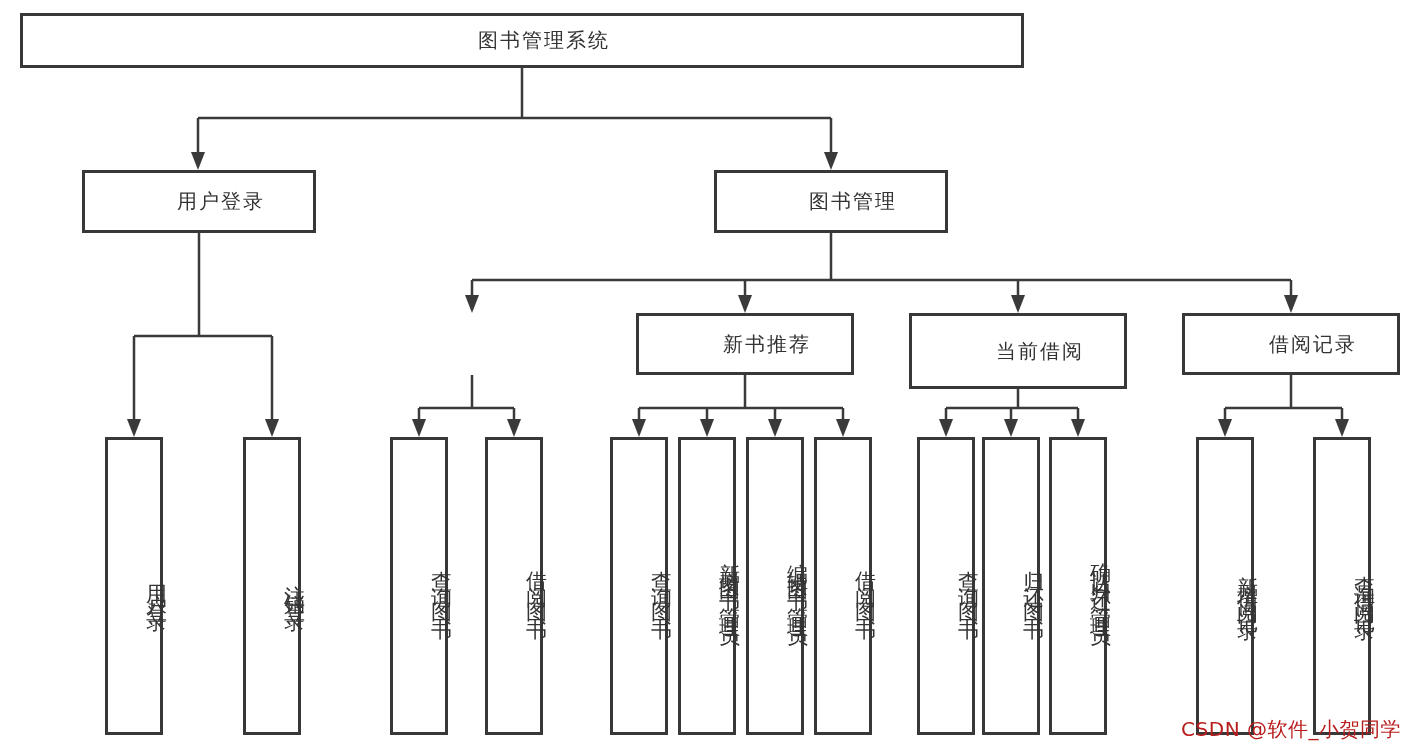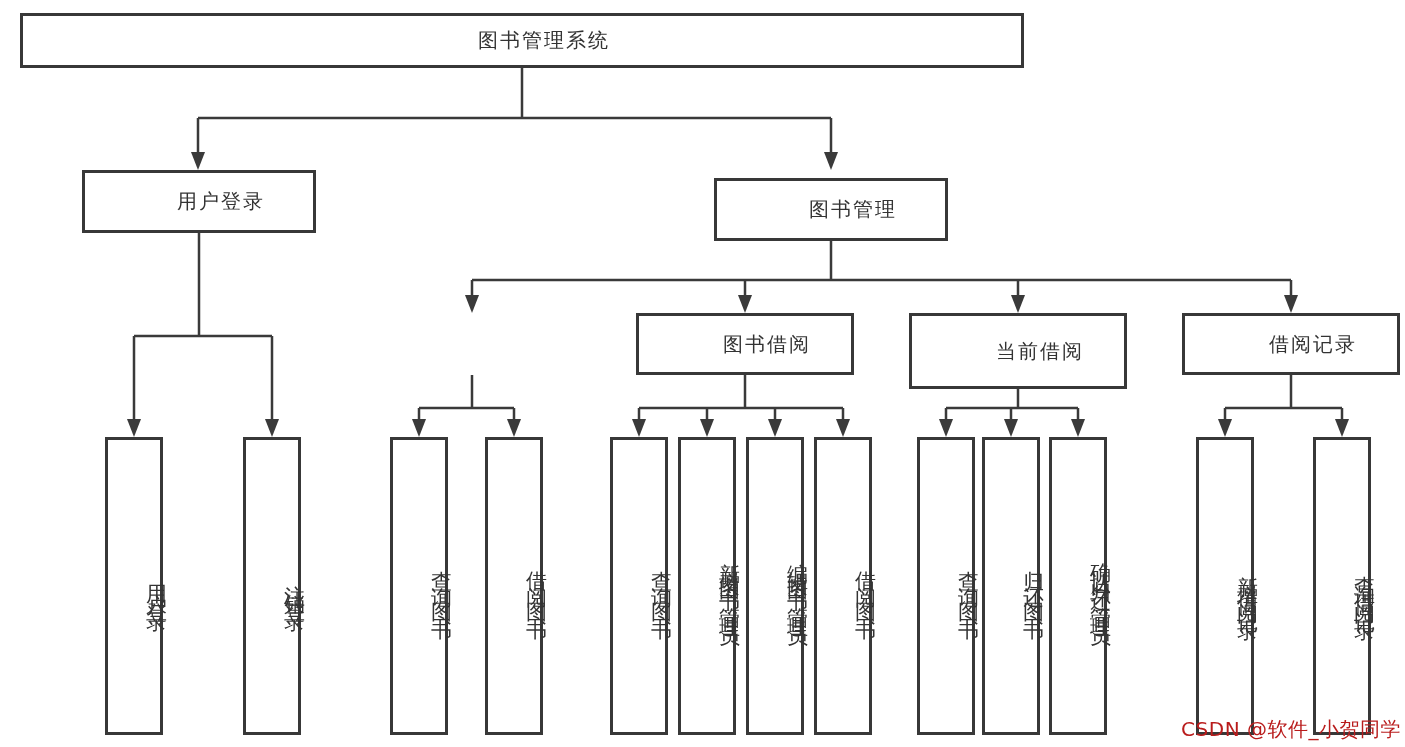--- a/index.html
+++ b/index.html
@@ -31,21 +31,21 @@
     font-size: 21px;
     line-height: 1;
     letter-spacing: 9px;
     color: #333333;
     white-space: nowrap;
   }
   .leaf.wide-space .v-label { letter-spacing: 16px; }
   
   .n-root  { left: 20px;   top: 13px;  width: 1004px; height: 55px; }
   .n-login { left: 82px;   top: 170px; width: 234px;  height: 63px; }
-  .n-mgmt  { left: 714px;  top: 170px; width: 234px;  height: 63px; margin-top: 8px; }
+  .n-mgmt  { left: 714px;  top: 170px; width: 234px;  height: 63px; }
   .n-g0 { left: 364px;  top: 313px; width: 216px; height: 62px; }
   .n-g1 { left: 636px;  top: 313px; width: 218px; height: 62px; }
   .n-g2 { left: 909px;  top: 313px; width: 218px; height: 76px; }
   .n-g3 { left: 1182px; top: 313px; width: 218px; height: 62px; }
   .l1  { left: 105px; }
   .l2  { left: 243px; }
   .l3  { left: 390px; }
   .l4  { left: 485px; }
   .l5  { left: 610px; }
   .l6  { left: 678px; }
@@ -116,21 +116,21 @@
   </div>
 
   <div class="node n-login">
     <span class="h-label">用户登录</span>
   </div>
   <div class="node n-mgmt">
     <span class="h-label">图书管理</span>
   </div>
 
   <div class="node n-g1">
-    <span class="h-label">图书借阅</span>
+    <span class="h-label">新书推荐</span>
   </div>
   <div class="node n-g2">
     <span class="h-label">当前借阅</span>
   </div>
   <div class="node n-g3">
     <span class="h-label">借阅记录</span>
   </div>
 
   <div class="node leaf l1">
     <span class="v-label">用户登录</span>

